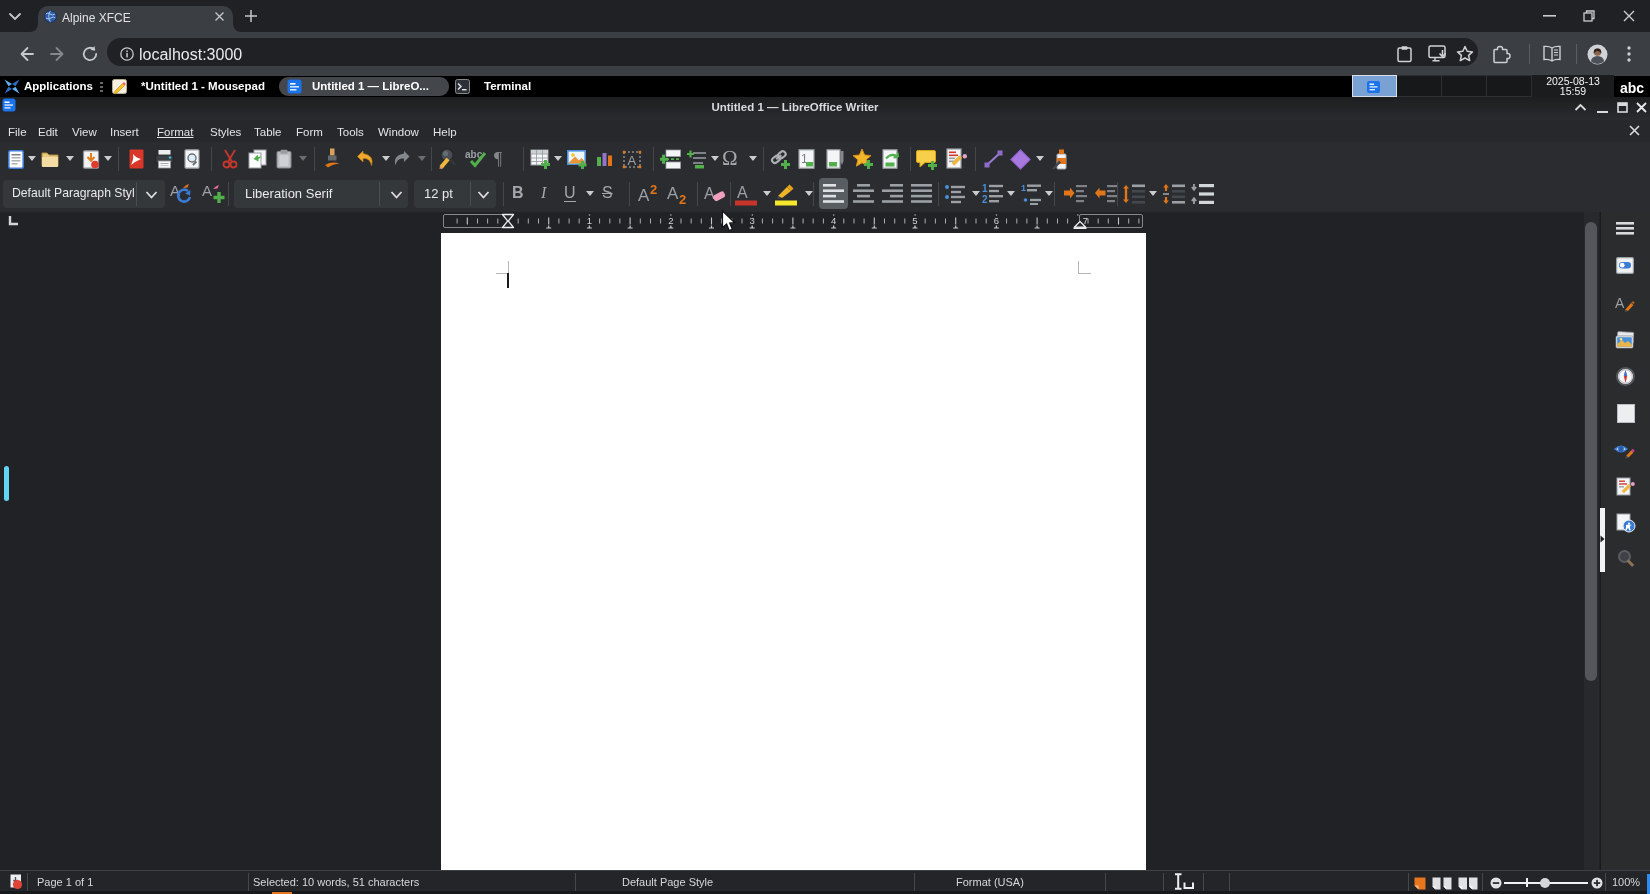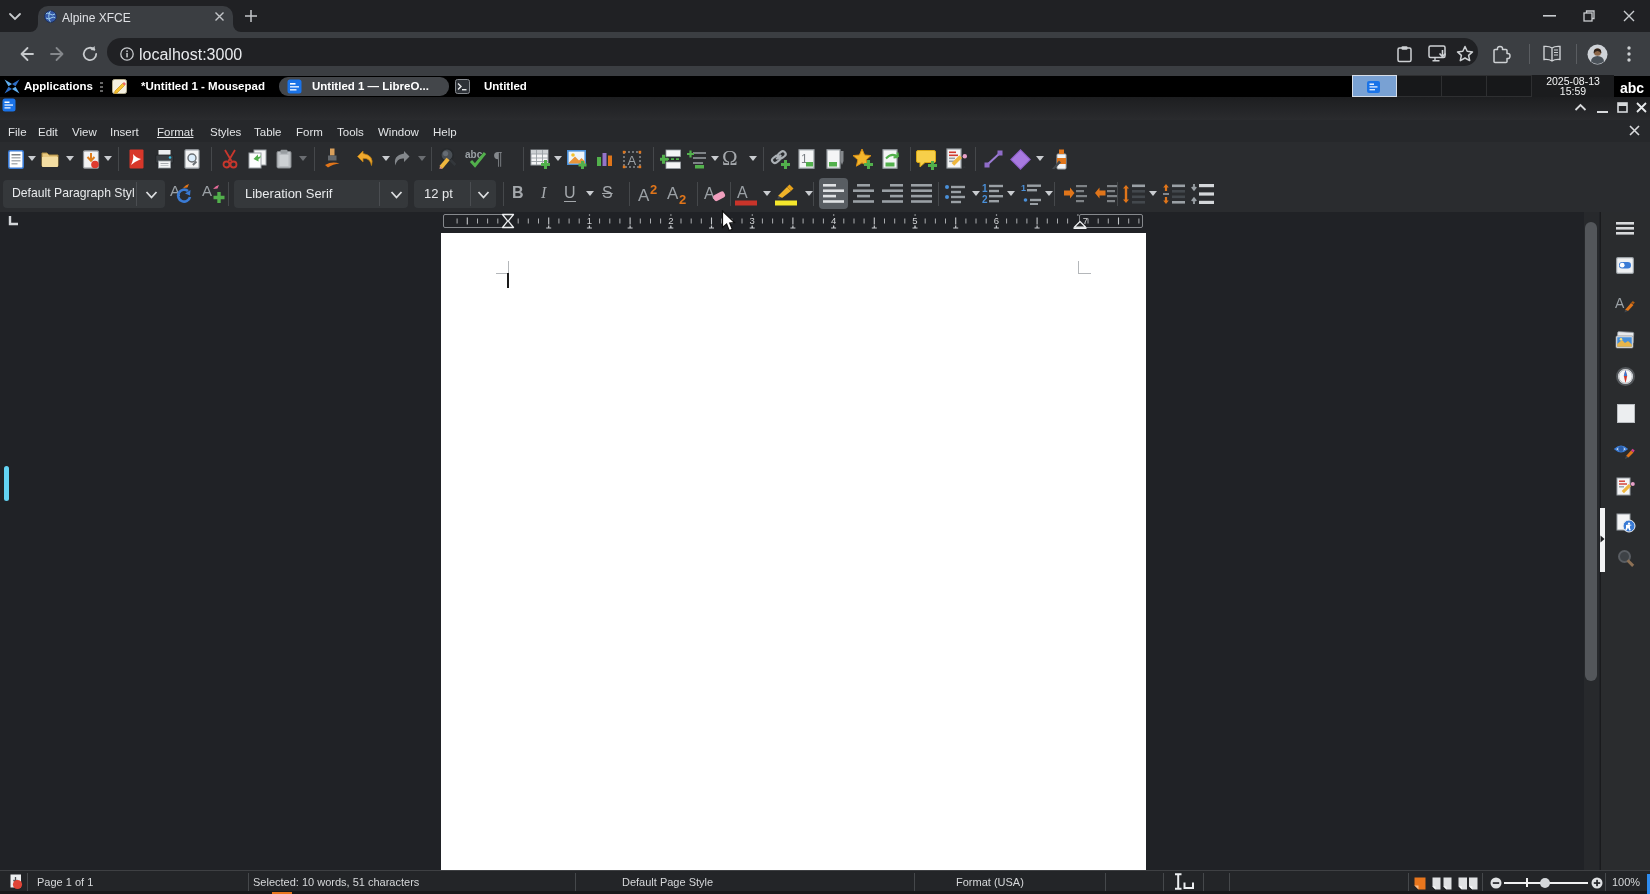--- a/index.html
+++ b/index.html
@@ -160,21 +160,21 @@
       <rect x="3" y="7" width="9" height="1.6" fill="#cfe3ff"></rect>
       <rect x="3" y="10" width="6.5" height="1.6" fill="#cfe3ff"></rect>
   </svg>
   <div class="abs tbtxt" style="left:312px;">Untitled 1 — LibreO...</div>
 
   <svg class="abs" style="left:455px;top:79px;" width="15" height="15" viewBox="0 0 15 15">
     <rect x="0.5" y="0.5" width="14" height="14" rx="2" fill="#2d3137" stroke="#878b90" stroke-width="1"></rect>
     <path d="M3 4.5 L6 7.5 L3 10.5" stroke="#e8eaec" stroke-width="1.4" fill="none"></path>
       <rect x="7" y="10" width="4.5" height="1.4" fill="#e8eaec"></rect>
   </svg>
-  <div class="abs tbtxt" style="left:484px;">Untitled</div>
+  <div class="abs tbtxt" style="left:484px;">Terminal</div>
 
   <div class="abs pgcell" style="left:1352px;background:#79a1d3;border:1px solid #d7dee8;"></div>
   <svg class="abs" style="left:1367px;top:81px;" width="13" height="12" viewBox="0 0 13 12">
       <rect width="13" height="12" rx="2" fill="#1a73e8"></rect>
       <rect x="2.5" y="2.5" width="4.5" height="1.4" fill="#fff"></rect>
       <rect x="2.5" y="5.2" width="8" height="1.4" fill="#d8e8ff"></rect>
       <rect x="2.5" y="8" width="5.5" height="1.4" fill="#d8e8ff"></rect>
     </svg>
   <div class="abs pgcell" style="left:1397px;background:#17181a;border:1px solid #2e2f31;border-left:none;"></div>
   <div class="abs pgcell" style="left:1442px;background:#17181a;border:1px solid #2e2f31;border-left:none;"></div>
@@ -184,20 +184,21 @@
   <div class="abs" style="left:1532px;top:76px;width:82px;text-align:center;font-size:10.5px;color:#f2f3f4;line-height:10px;">2025-08-13<br>15:59</div>
   <div class="abs" style="left:1620px;top:80px;font-size:14px;font-weight:bold;color:#fff;">abc</div>
 
   <div class="abs" id="lotitle"></div>
   <svg class="abs" style="left:2px;top:98px;" width="14" height="14" viewBox="0 0 14 14">
     <rect x="0.5" y="0.5" width="13" height="13" rx="2.5" fill="#1a73e8"></rect>
     <rect x="2.5" y="3.5" width="5" height="1.5" fill="#fff"></rect>
       <rect x="2.5" y="6.3" width="8.5" height="1.5" fill="#cfe3ff"></rect>
       <rect x="2.5" y="9.1" width="6" height="1.5" fill="#cfe3ff"></rect>
   </svg>
+  <div class="abs" id="lotitletxt">Untitled 1 — LibreOffice Writer</div>
 
   <svg class="abs" style="left:1574px;top:103px;" width="13" height="9" viewBox="0 0 13 9">
       <path d="M1.5 7 L6.5 2 L11.5 7" stroke="#d8dadc" stroke-width="1.8" fill="none"></path>
     </svg>
   <div class="abs" style="left:1597px;top:111px;width:11px;height:2px;background:#d8dadc;"></div>
   <svg class="abs" style="left:1617px;top:102px;" width="11" height="11" viewBox="0 0 11 11">
       <rect x="1" y="1" width="9" height="9" fill="none" stroke="#d8dadc" stroke-width="1.6"></rect>
       <rect x="1" y="1" width="9" height="3" fill="#d8dadc"></rect>
     </svg>
   <svg class="abs" style="left:1636px;top:102px;" width="11" height="11" viewBox="0 0 11 11">

